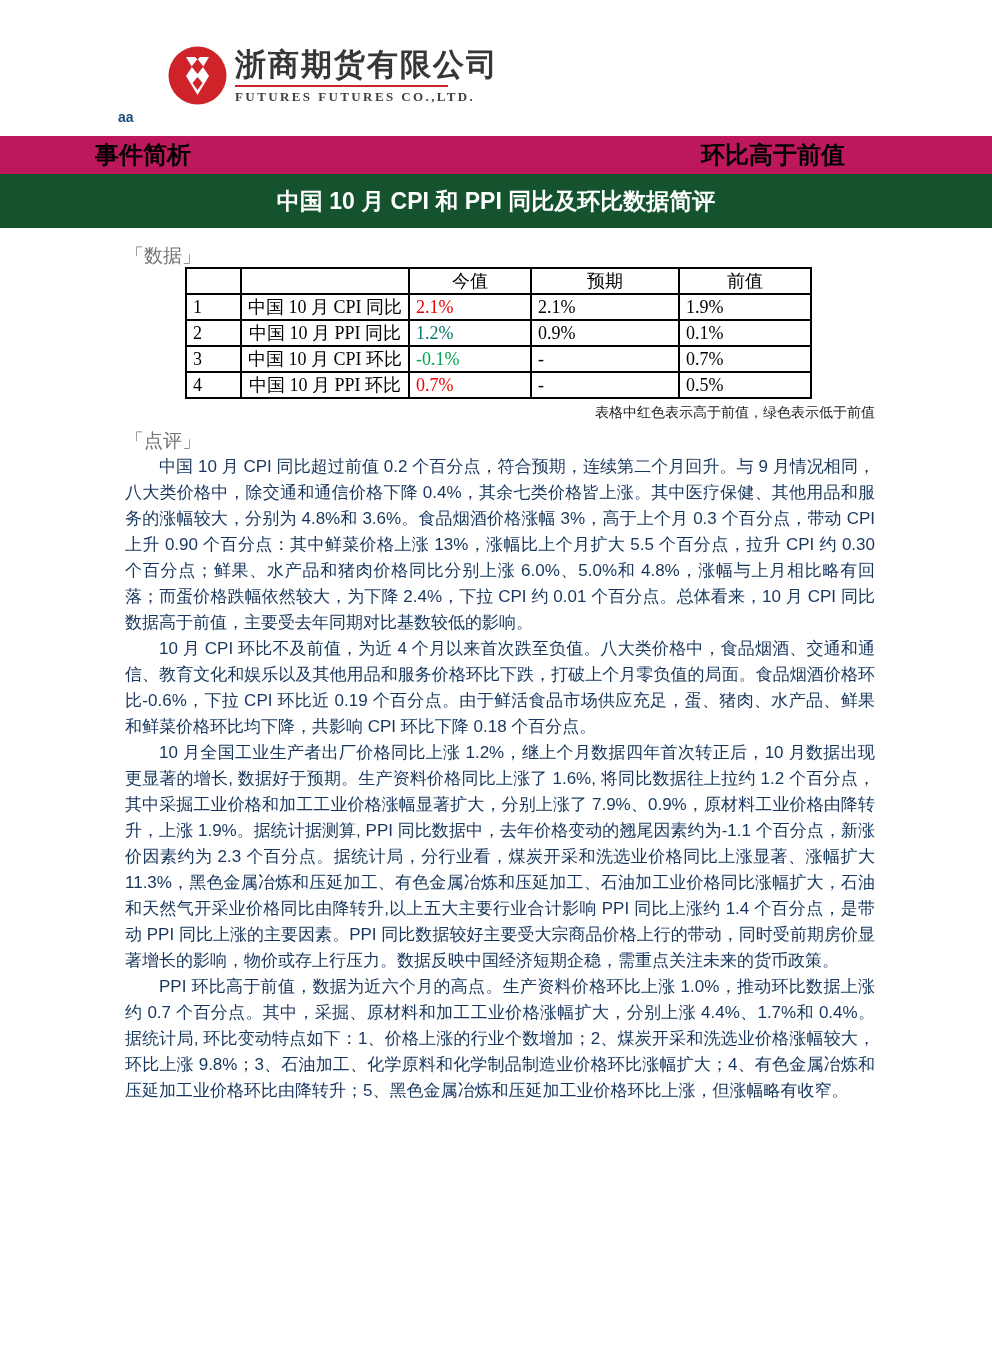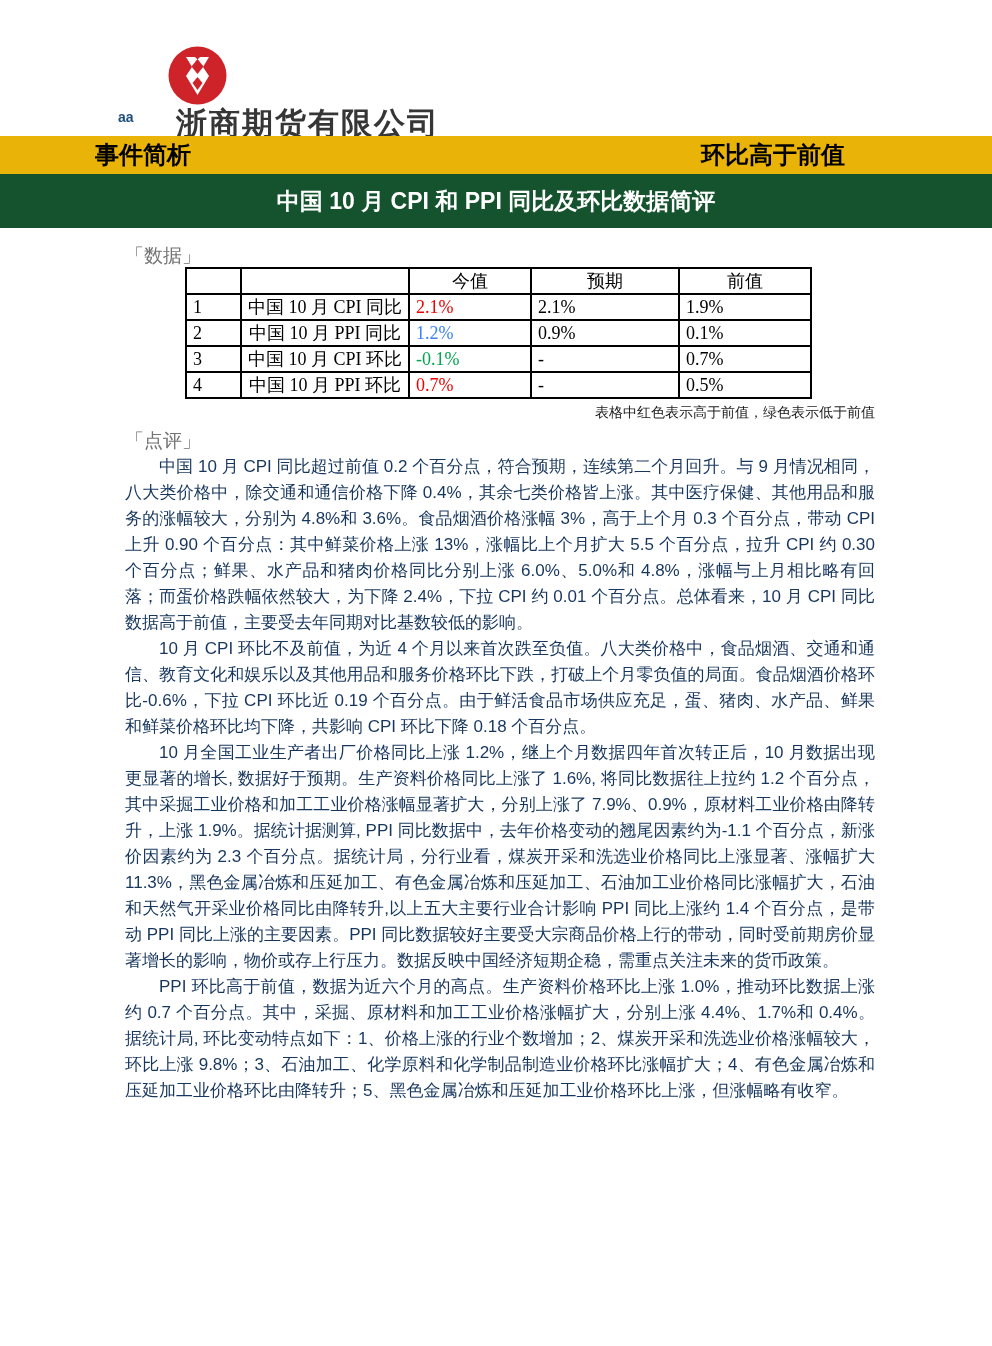--- a/index.html
+++ b/index.html
@@ -12,38 +12,38 @@
     background: #ffffff;
     font-family: "Liberation Sans", sans-serif;
     overflow: hidden;
   }
 
   
   .aa-note {
     position: absolute; left: 118px; top: 92px;
     font-size: 14px; font-weight: bold; color: #1f4e79; margin-top: 17px;
   }
-  .logo-wrap { position: absolute; left: 168px; top: 46px; display: flex; flex-direction: column; }
+  .logo-wrap { position: absolute; left: 168px; top: 46px; display: flex; }
   .logo-icon { width: 59px; height: 59px; display: block; }
   .logo-text { margin-left: 8px; }
   .logo-cn {
     font-size: 31px; font-weight: bold; color: #363636;
     letter-spacing: 2px; line-height: 38px; white-space: nowrap;
     font-family: "Liberation Sans", sans-serif;
   }
   .logo-rule { height: 2px; background: #c9252b; margin-top: 1px; width: 213px; }
   .logo-en {
     margin-top: 2px; font-size: 13px; font-weight: bold; color: #404040;
     letter-spacing: 2.4px; font-family: "Liberation Serif", serif; white-space: nowrap;
   }
 
   
   .gray-bar {
     position: absolute; left: 0; top: 136px; width: 992px; height: 38px;
-    background: #eab308; display: flex; align-items: center; justify-content: space-between;
+    background: #be185d; display: flex; align-items: center; justify-content: space-between;
     padding: 0 147px 0 95px;
   }
   .gray-bar .bar-label { font-size: 24px; font-weight: bold; color: #000000; white-space: nowrap; }
   .navy-bar {
     position: absolute; left: 0; top: 174px; width: 992px; height: 54px;
     background: #14532d; display: flex; align-items: center; justify-content: center;
   }
   .navy-bar .doc-title { font-size: 23px; font-weight: bold; color: #ffffff; white-space: nowrap; }
 
   
@@ -137,21 +137,21 @@
     <tr>
       <td class="c-no">1</td>
       <td class="c-name">中国 10 月 CPI 同比</td>
       <td class="c-val c-cur" style="color: rgb(238, 0, 0);">2.1%</td>
       <td class="c-val">2.1%</td>
       <td class="c-val">1.9%</td>
     </tr>
     <tr>
       <td class="c-no">2</td>
       <td class="c-name">中国 10 月 PPI 同比</td>
-      <td class="c-val c-cur" style="color: #3b82f6;">1.2%</td>
+      <td class="c-val c-cur" style="color: #0f766e;">1.2%</td>
       <td class="c-val">0.9%</td>
       <td class="c-val">0.1%</td>
     </tr>
     <tr>
       <td class="c-no">3</td>
       <td class="c-name">中国 10 月 CPI 环比</td>
       <td class="c-val c-cur" style="color: rgb(0, 166, 81);">-0.1%</td>
       <td class="c-val">-</td>
       <td class="c-val">0.7%</td>
     </tr>

